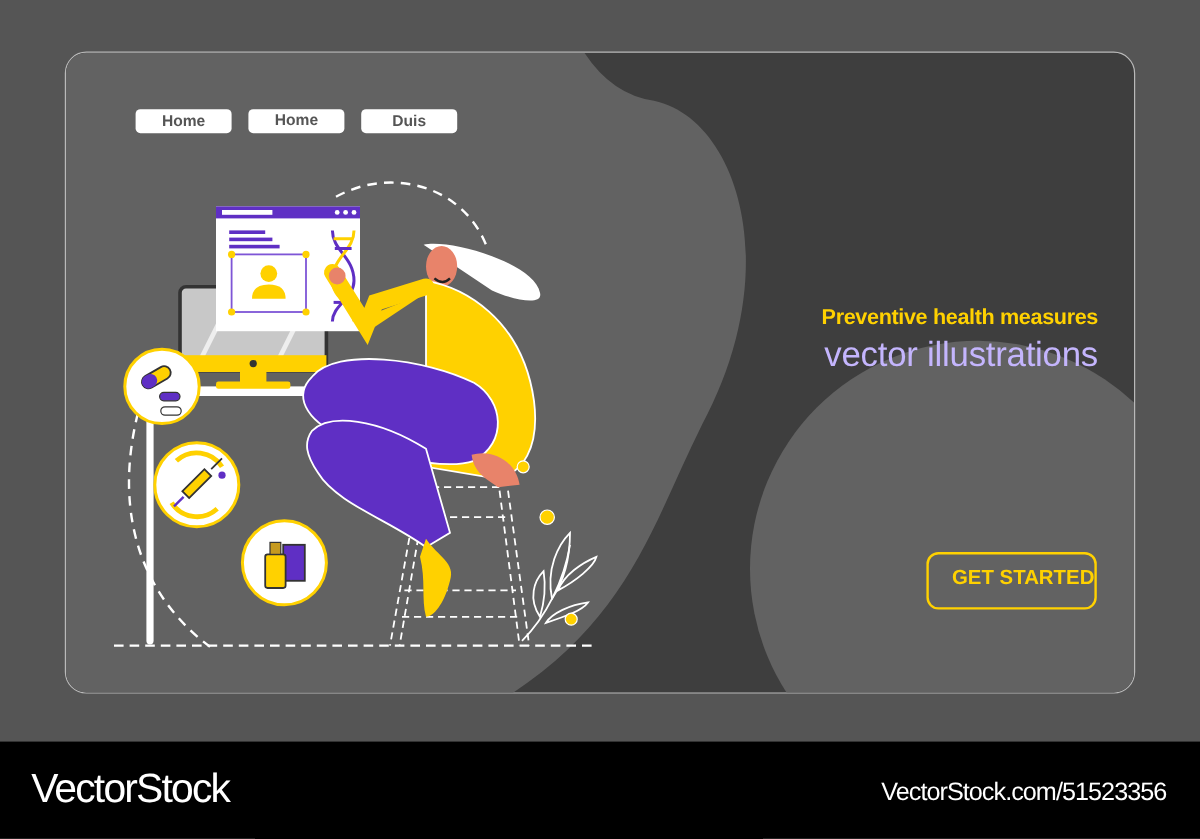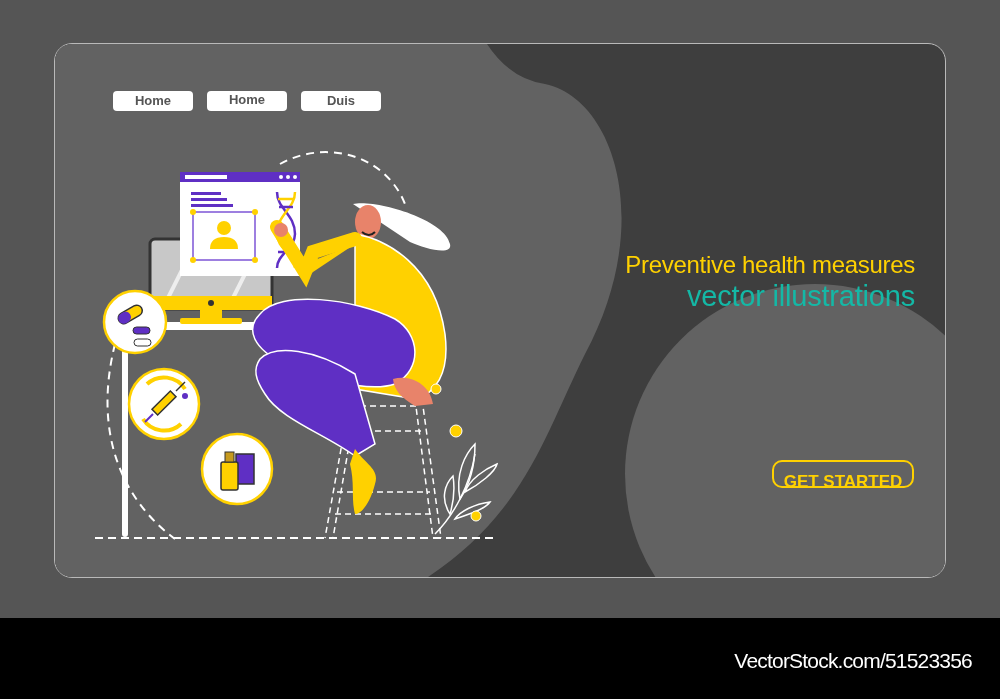--- a/index.html
+++ b/index.html
@@ -16,30 +16,30 @@
   .card svg.bg { position:absolute; left:0; top:0; }
 
   .nav { position:absolute; top:47px; left:58px; display:flex; gap:14px; }
   .nav-btn {
     width:80px; height:20px; background:#ffffff; border-radius:4px;
     color:#555555; font-weight:bold; font-size:13px; text-align:center; line-height:20px;
     cursor:pointer;
   }
 
   .hero { position:absolute; left:430px; top:205px; width:430px; text-align:right; }
-  .title1 { color:#ffd100; font-weight:normal; font-size:24px; letter-spacing:-0.3px; line-height:31px; }
-  .title2 { color:#14b8a6; font-size:29px; line-height:32px; letter-spacing:-0.2px; }
+  .title1 { color:#ffd100; font-weight:bold; font-size:18px; letter-spacing:-0.3px; line-height:31px; }
+  .title2 { color:#c4b5fd; font-size:29px; line-height:32px; letter-spacing:-0.2px; }
 
   .body-text { position:absolute; left:558px; top:293px; width:302px; color:#ececec; font-size:10px; line-height:13.4px; }
   .body-text p { margin-bottom:12px; text-align:justify; }
 
   .cta {
-    position:absolute; left:717px; top:416px; width:142px; height:28px;
+    position:absolute; left:717px; top:416px; width:142px; height:48px;
     border:2px solid #ffd100; border-radius:10px; color:#ffd100;
-    font-weight:bold; font-size:17px; text-align:center; line-height:40px; cursor:pointer;
+    font-weight:bold; font-size:17px; text-align:right; line-height:40px; cursor:pointer;
   }
 
   .illus { position:absolute; left:0; top:0; }
 
   .footer { position:absolute; left:0; top:618px; width:1000px; height:81px; background:#000000; }
   .brand { position:absolute; left:26px; top:20px; color:#ffffff; font-size:34px; letter-spacing:-1.5px; }
   .ref { position:absolute; right:28px; top:31px; color:#ffffff; font-size:21px; letter-spacing:-0.8px;text-align:right; }
 </style>
 </head>
 <body>
@@ -176,14 +176,15 @@
     </div>
 
     <div class="body-text">
     </div>
 
     <div class="cta">GET STARTED</div>
   </div>
 </div>
 
 <div class="footer">
+  <div class="brand">VectorStock</div>
   <div class="ref">VectorStock.com/51523356</div>
 </div>
 
 </body></html>

